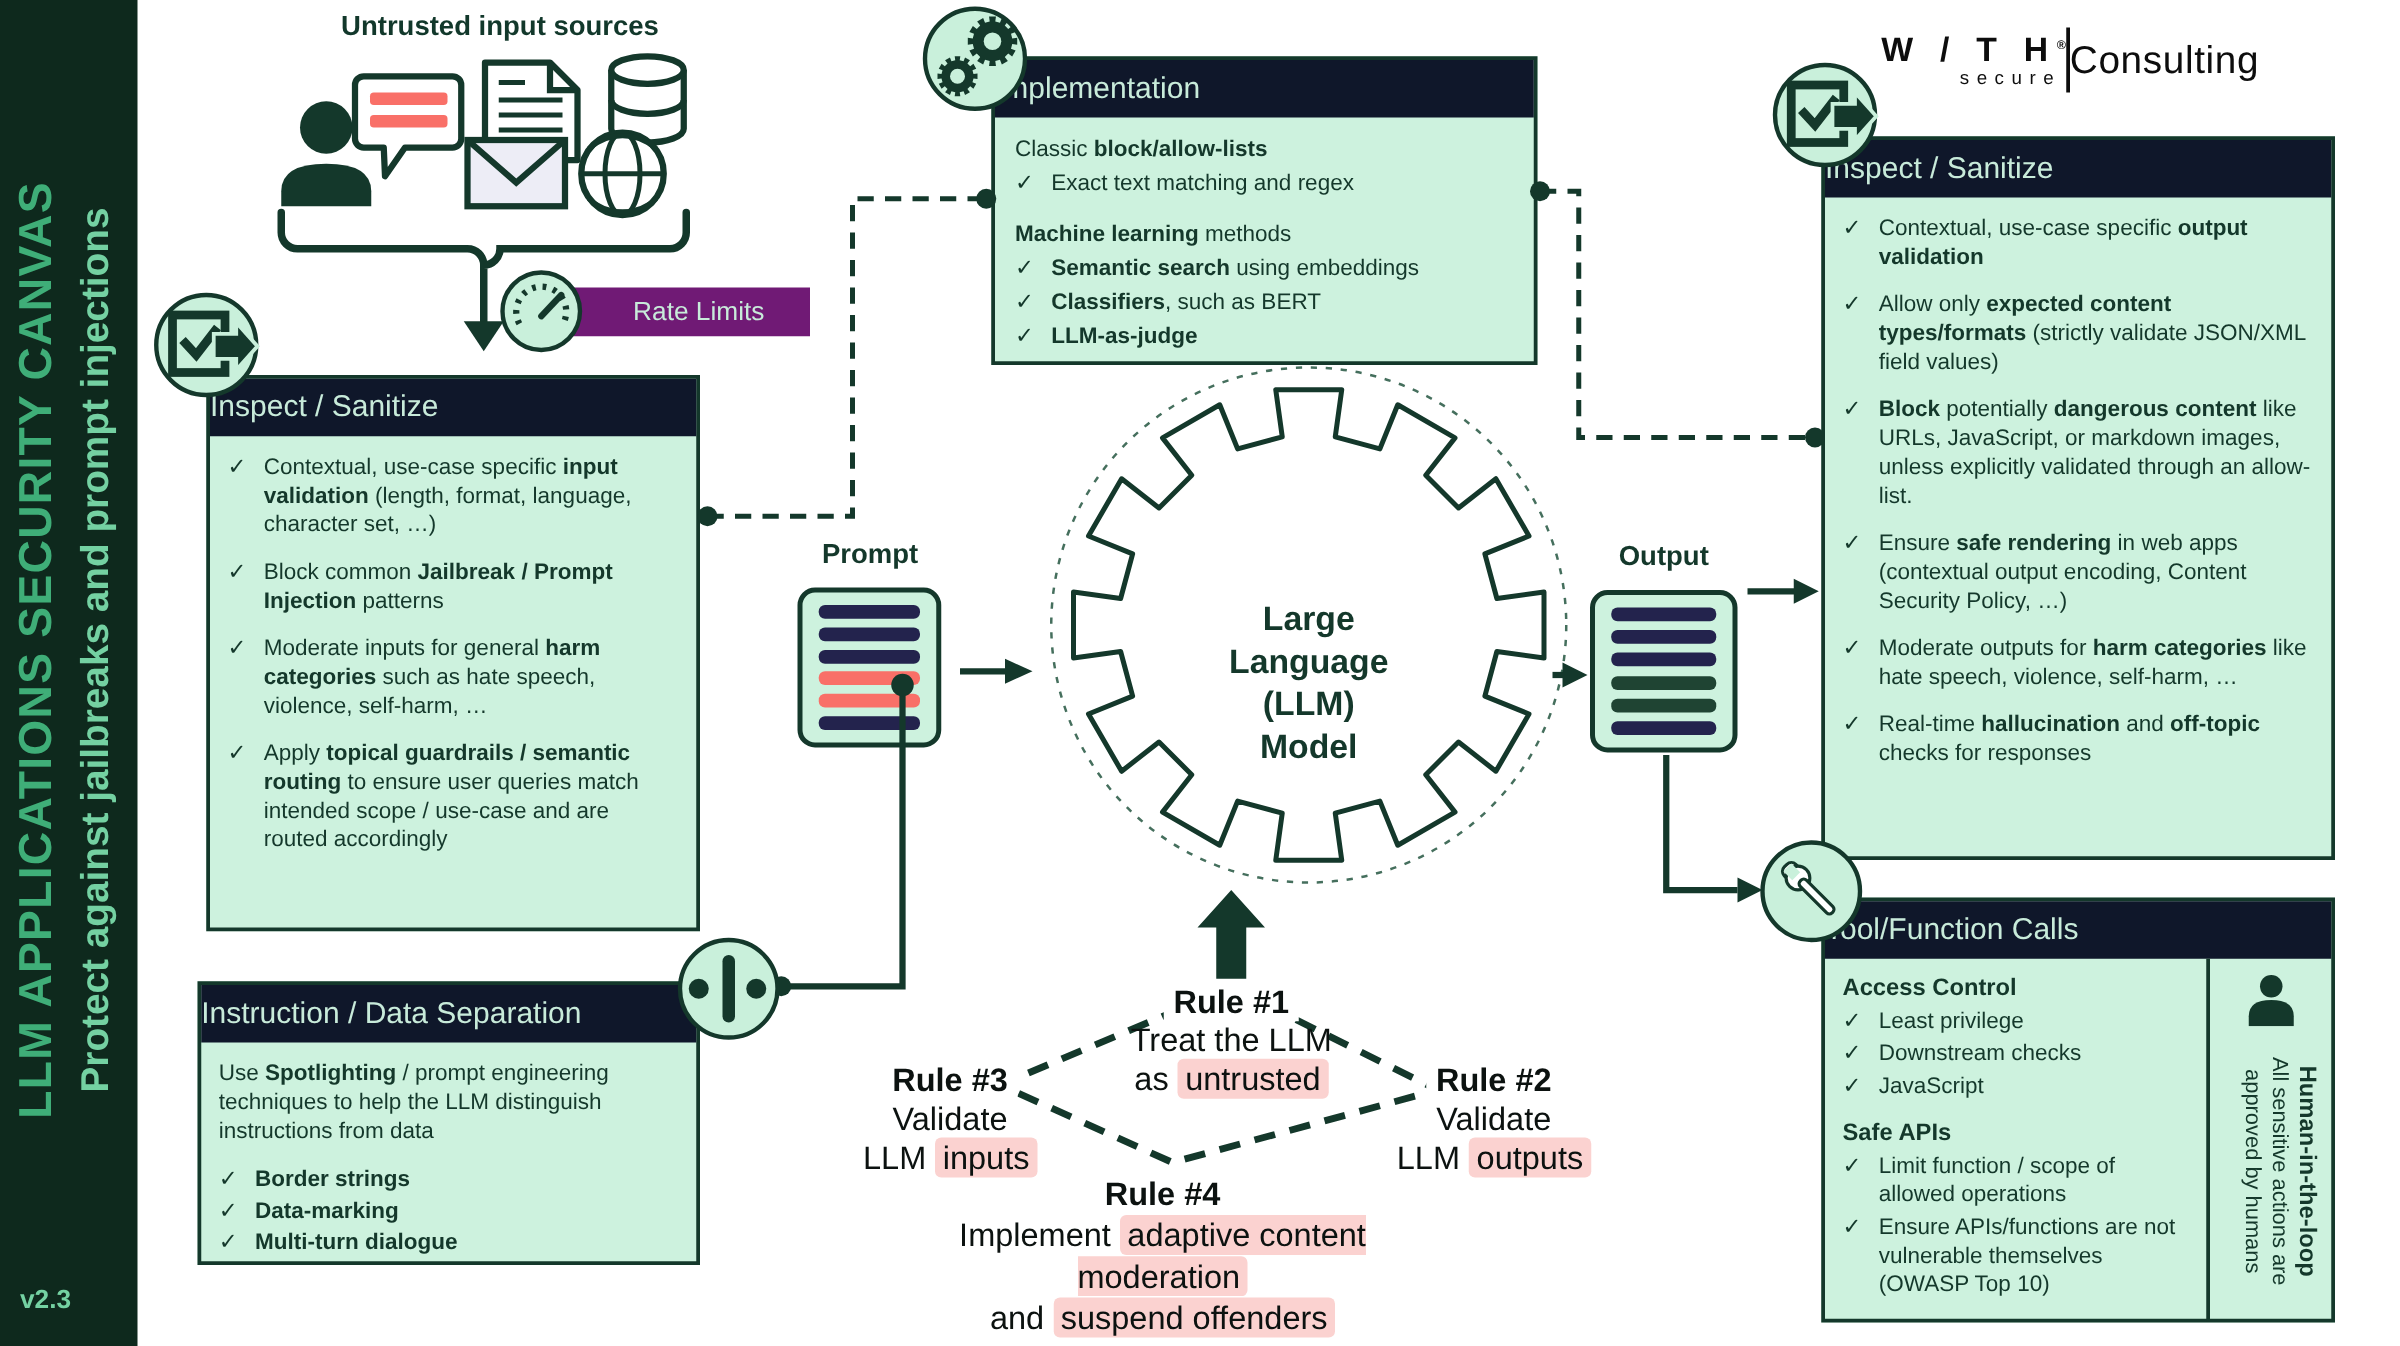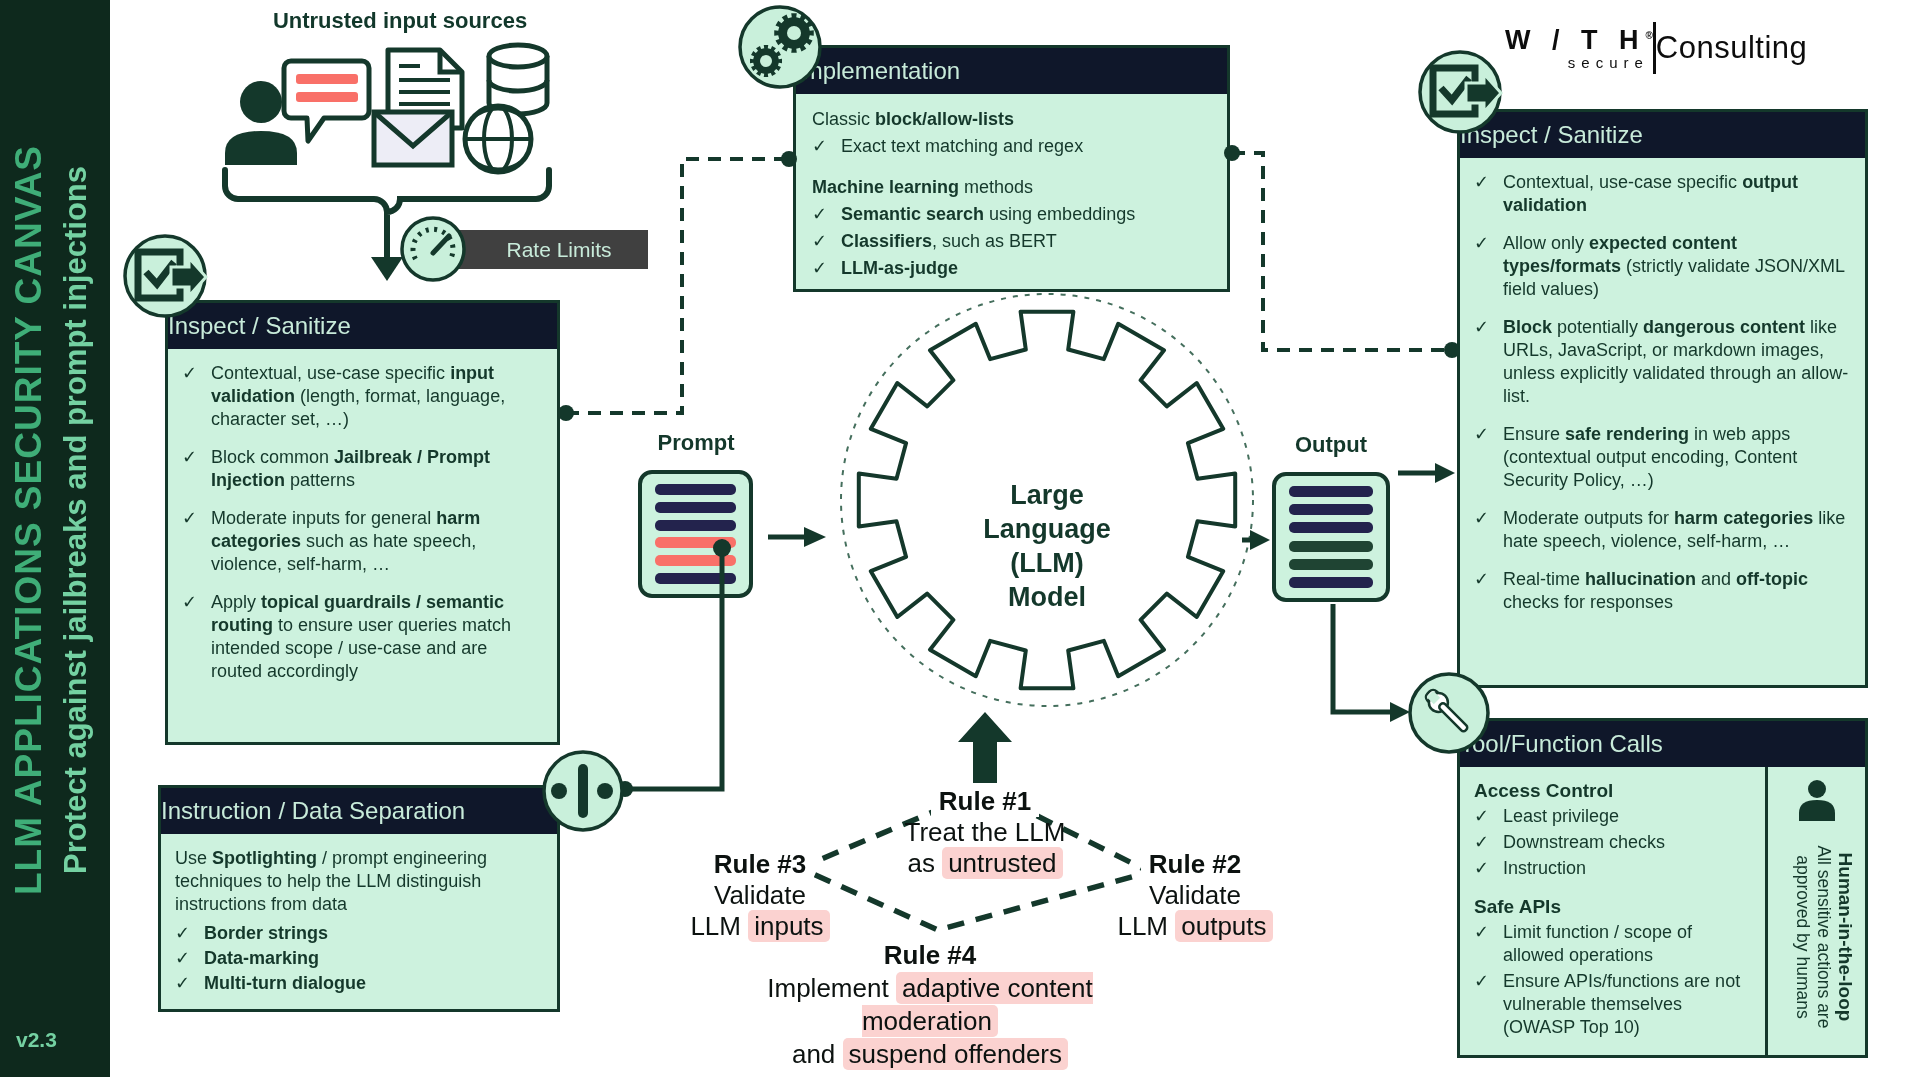--- a/index.html
+++ b/index.html
@@ -34,21 +34,21 @@
   #box-instruction{left:158px;top:785px;width:402px;height:227px}
   #box-implementation{left:793px;top:45px;width:437px;height:247px}
   #box-inspect-output{left:1457px;top:109px;width:411px;height:579px}
   #box-tools{left:1457px;top:718px;width:411px;height:340px;padding:0}
 
   #box-implementation .box-body{padding:10px 16px}
   .impl-h{margin:4px 0 4px 0}
   #box-implementation .check-list li{margin-bottom:4px}
   .impl-gap{height:10px}
 
-  #box-instruction .box-body p{margin-bottom:6px}
+  #box-instruction .box-body p{margin-bottom:16px}
   #box-instruction .check-list li{margin-bottom:2px}
 
   
   #tools-body{display:flex;height:290px;padding:0}
   .tools-main{flex:1;padding:12px 10px 10px 14px;font-size:18px;line-height:23px}
   .tools-main h3{font-size:19px;margin-bottom:3px}
   .tools-main .check-list li{margin-bottom:3px}
   .sect-gap{height:12px}
   .hitl-col{width:100px;border-left:3px solid #14382B;position:relative}
   .hitl-icon{position:absolute;left:50%;top:12px;transform:translateX(-50%)}
@@ -67,21 +67,21 @@
   .bar-red{background:#F97068}
   .bar-green{background:#1F4433}
   .doc-label{position:absolute;font-weight:bold;font-size:22px;color:#14382B;text-align:center;z-index:1}
   #label-prompt{left:634px;top:430px;width:124px}
   #label-output{left:1258px;top:432px;width:146px}
   #llm-text{position:absolute;left:897px;top:478px;width:300px;text-align:center;
             font-size:27px;font-weight:bold;line-height:34px;z-index:1;color:#14382B}
 
   #untrusted-title{position:absolute;left:240px;top:8px;width:320px;text-align:center;
                    font-size:22px;font-weight:bold;z-index:1;color:#12382B}
-  #rate-label{position:absolute;left:450px;top:230px;width:198px;height:39px;background:#404040;
+  #rate-label{position:absolute;left:450px;top:230px;width:198px;height:39px;background:#701a75;
               color:#C8EBDA;font-size:21px;display:flex;align-items:center;justify-content:center;
               padding-left:20px;z-index:1}
 
   
   .rule{position:absolute;text-align:center;font-size:26px;line-height:31px;color:#0C1210;z-index:1}
   .rule-label{display:inline-block;background:#fff;padding:0 8px;font-weight:bold}
   #rule1{left:865px;top:786px;width:240px}
   #rule3{left:655px;top:849px;width:210px}
   #rule2{left:1085px;top:849px;width:220px}
   #rule4{left:710px;top:939px;width:440px;line-height:33px}
@@ -290,21 +290,21 @@
           <li>
               <span class="tick">✓</span>
               <span>Least privilege</span>
             </li>
           <li>
               <span class="tick">✓</span>
               <span>Downstream checks</span>
             </li>
           <li>
               <span class="tick">✓</span>
-              <span>Instruction</span>
+              <span>JavaScript</span>
             </li>
         </ul>
         <div class="sect-gap"></div>
         <h3>Safe APIs</h3>
         <ul class="check-list">
           <li>
               <span class="tick">✓</span>
               <span>Limit function / scope of allowed operations</span>
             </li>
           <li>

